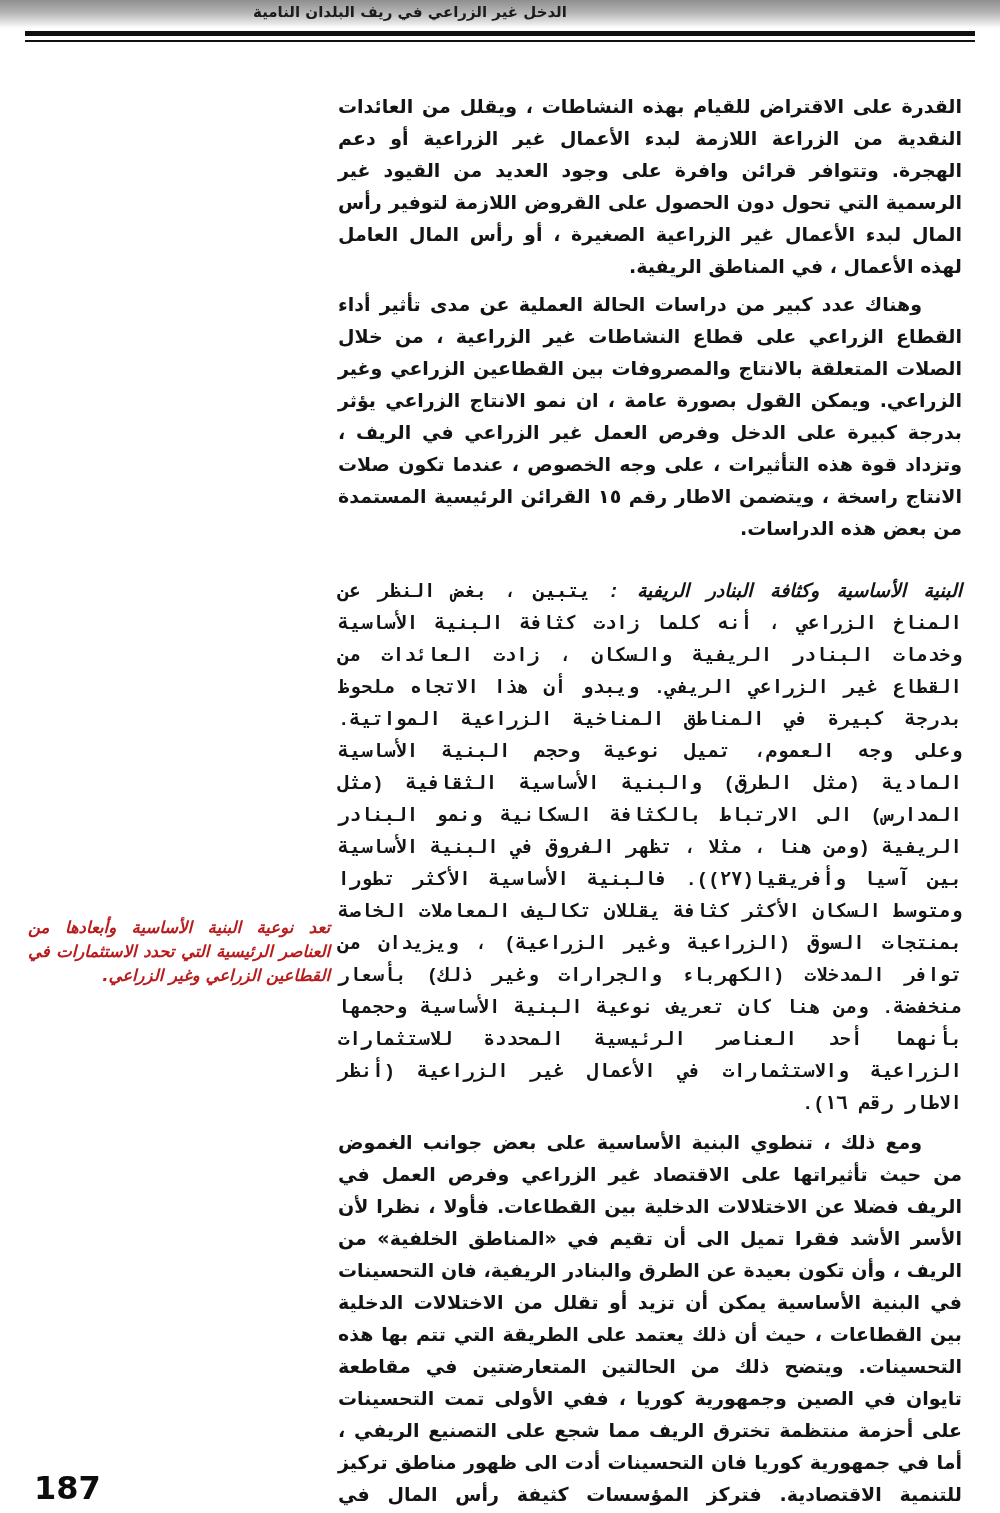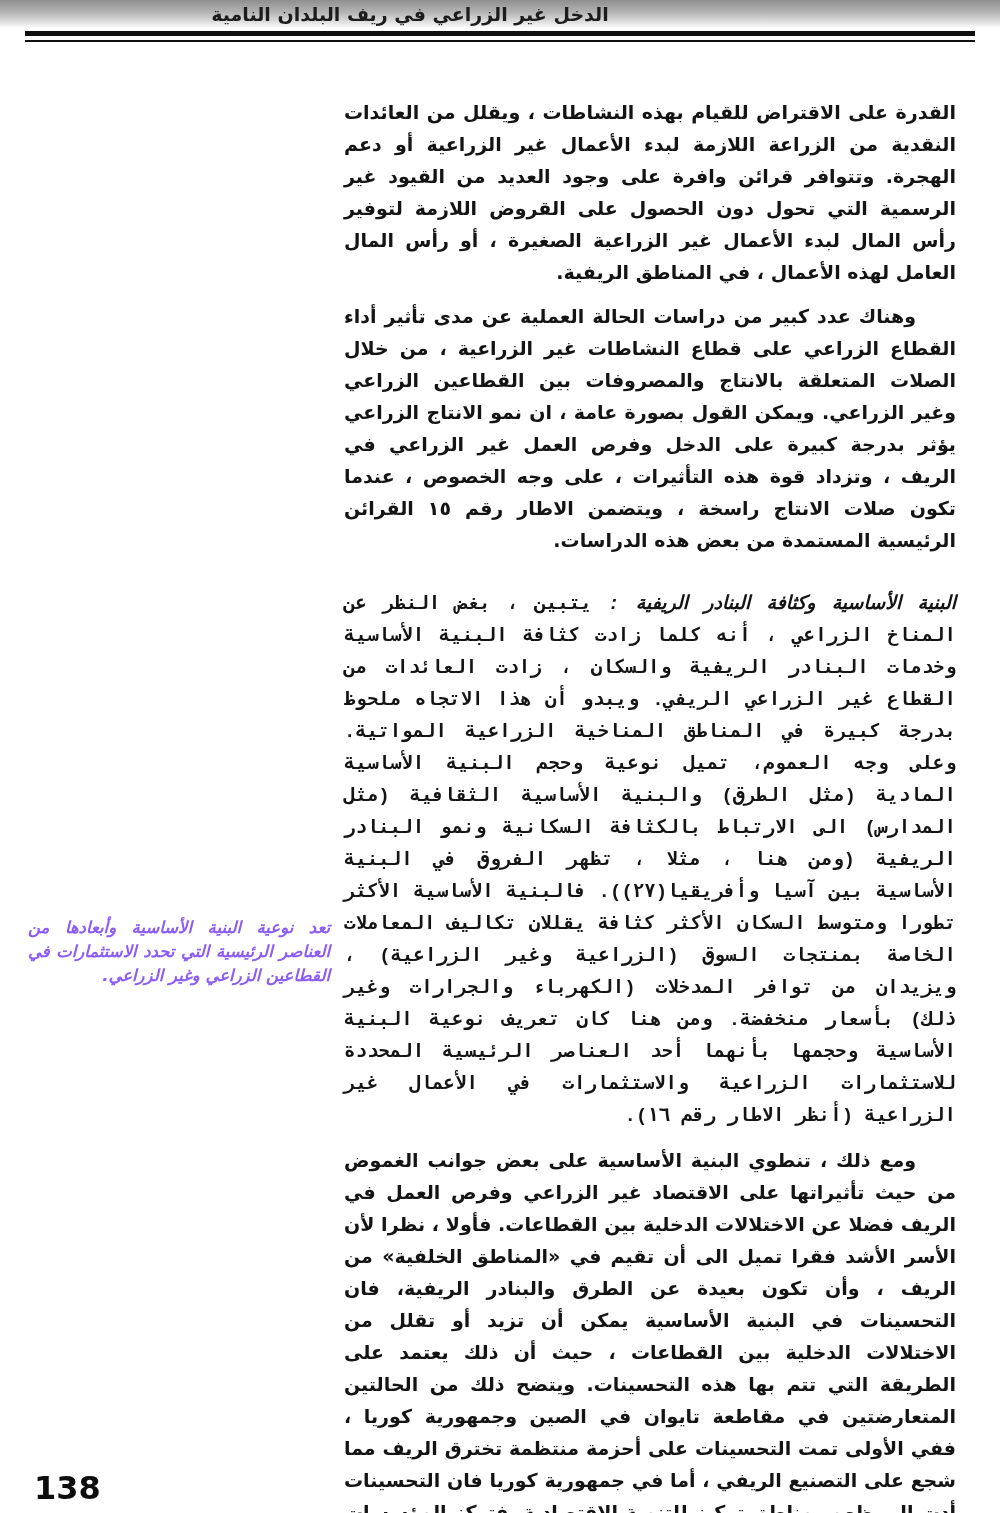--- a/index.html
+++ b/index.html
@@ -21,21 +21,21 @@
     height: 28px;
     background: linear-gradient(#8f8f8f 0%, #b5b5b5 45%, #e8e8e8 85%, #ffffff 100%);
   }
   .running-head {
     position: absolute;
     top: 3px;
     left: 0;
     width: 820px;
     text-align: center;
     direction: rtl;
-    font-size: 19px;
+    font-size: 15px;
     font-weight: bold;
     color: #1c1c1c;
     letter-spacing: 0.5px;
   }
   .rule-thick {
     position: absolute;
     top: 31px;
     left: 25px;
     right: 25px;
     height: 5px;
@@ -55,21 +55,21 @@
     right: 32px;
     width: 636px;
     direction: rtl;
     text-align: justify;
     font-size: 19px;
     font-weight: bold;
     line-height: 32px;
     color: #141414;
   }
   .text-column p {
-    margin: 12px;
+    margin: 6px;
   }
   .indent {
     text-indent: 2.1em;
   }
   .section-para {
     margin-top: 32px !important;
     font-family: Liberation Mono, monospace;
   }
   .lead {
     font-style: italic;
@@ -78,21 +78,21 @@
     position: absolute;
     top: 916px;
     left: 28px;
     width: 302px;
     direction: rtl;
     text-align: justify;
     font-size: 16.5px;
     font-weight: bold;
     font-style: italic;
     line-height: 24px;
-    color: #8b5cf6;
+    color: #b91c1c;
   }
   .page-number {
     position: absolute;
     bottom: 6px;
     left: 34px;
     font-size: 32px;
     font-weight: bold;
     color: #0d0d0d;
     direction: rtl;
   }
@@ -109,13 +109,13 @@
 
 <div class="text-column">
   <p>القدرة على الاقتراض للقيام بهذه النشاطات ، ويقلل من العائدات النقدية من الزراعة اللازمة لبدء الأعمال غير الزراعية أو دعم الهجرة. وتتوافر قرائن وافرة على وجود العديد من القيود غير الرسمية التي تحول دون الحصول على القروض اللازمة لتوفير رأس المال لبدء الأعمال غير الزراعية الصغيرة ، أو رأس المال العامل لهذه الأعمال ، في المناطق الريفية.</p>
   <p class="indent">وهناك عدد كبير من دراسات الحالة العملية عن مدى تأثير أداء القطاع الزراعي على قطاع النشاطات غير الزراعية ، من خلال الصلات المتعلقة بالانتاج والمصروفات بين القطاعين الزراعي وغير الزراعي. ويمكن القول بصورة عامة ، ان نمو الانتاج الزراعي يؤثر بدرجة كبيرة على الدخل وفرص العمل غير الزراعي في الريف ، وتزداد قوة هذه التأثيرات ، على وجه الخصوص ، عندما تكون صلات الانتاج راسخة ، ويتضمن الاطار رقم ١٥ القرائن الرئيسية المستمدة من بعض هذه الدراسات.</p>
   <p class="section-para"><span class="lead">البنية الأساسية وكثافة البنادر الريفية :</span> <span>يتبين ، بغض النظر عن المناخ الزراعي ، أنه كلما زادت كثافة البنية الأساسية وخدمات البنادر الريفية والسكان ، زادت العائدات من القطاع غير الزراعي الريفي. ويبدو أن هذا الاتجاه ملحوظ بدرجة كبيرة في المناطق المناخية الزراعية المواتية. وعلى وجه العموم، تميل نوعية وحجم البنية الأساسية المادية (مثل الطرق) والبنية الأساسية الثقافية (مثل المدارس) الى الارتباط بالكثافة السكانية ونمو البنادر الريفية (ومن هنا ، مثلا ، تظهر الفروق في البنية الأساسية بين آسيا وأفريقيا(٢٧)). فالبنية الأساسية الأكثر تطورا ومتوسط السكان الأكثر كثافة يقللان تكاليف المعاملات الخاصة بمنتجات السوق (الزراعية وغير الزراعية) ، ويزيدان من توافر المدخلات (الكهرباء والجرارات وغير ذلك) بأسعار منخفضة. ومن هنا كان تعريف نوعية البنية الأساسية وحجمها بأنهما أحد العناصر الرئيسية المحددة للاستثمارات الزراعية والاستثمارات في الأعمال غير الزراعية (أنظر الاطار رقم ١٦).</span></p>
   <p class="indent">ومع ذلك ، تنطوي البنية الأساسية على بعض جوانب الغموض من حيث تأثيراتها على الاقتصاد غير الزراعي وفرص العمل في الريف فضلا عن الاختلالات الدخلية بين القطاعات. فأولا ، نظرا لأن الأسر الأشد فقرا تميل الى أن تقيم في «المناطق الخلفية» من الريف ، وأن تكون بعيدة عن الطرق والبنادر الريفية، فان التحسينات في البنية الأساسية يمكن أن تزيد أو تقلل من الاختلالات الدخلية بين القطاعات ، حيث أن ذلك يعتمد على الطريقة التي تتم بها هذه التحسينات. ويتضح ذلك من الحالتين المتعارضتين في مقاطعة تايوان في الصين وجمهورية كوريا ، ففي الأولى تمت التحسينات على أحزمة منتظمة تخترق الريف مما شجع على التصنيع الريفي ، أما في جمهورية كوريا فان التحسينات أدت الى ظهور مناطق تركيز للتنمية الاقتصادية. فتركز المؤسسات كثيفة رأس المال في المناطق الحضرية الريفية ، حيث تتوافر البنية الأساسية ، يمكن أن</p>
 </div>
 
 <div class="margin-note">تعد نوعية البنية الأساسية وأبعادها من العناصر الرئيسية التي تحدد الاستثمارات في القطاعين الزراعي وغير الزراعي.</div>
 
-<div class="page-number">138</div>
+<div class="page-number">187</div>
 
 </body></html>

